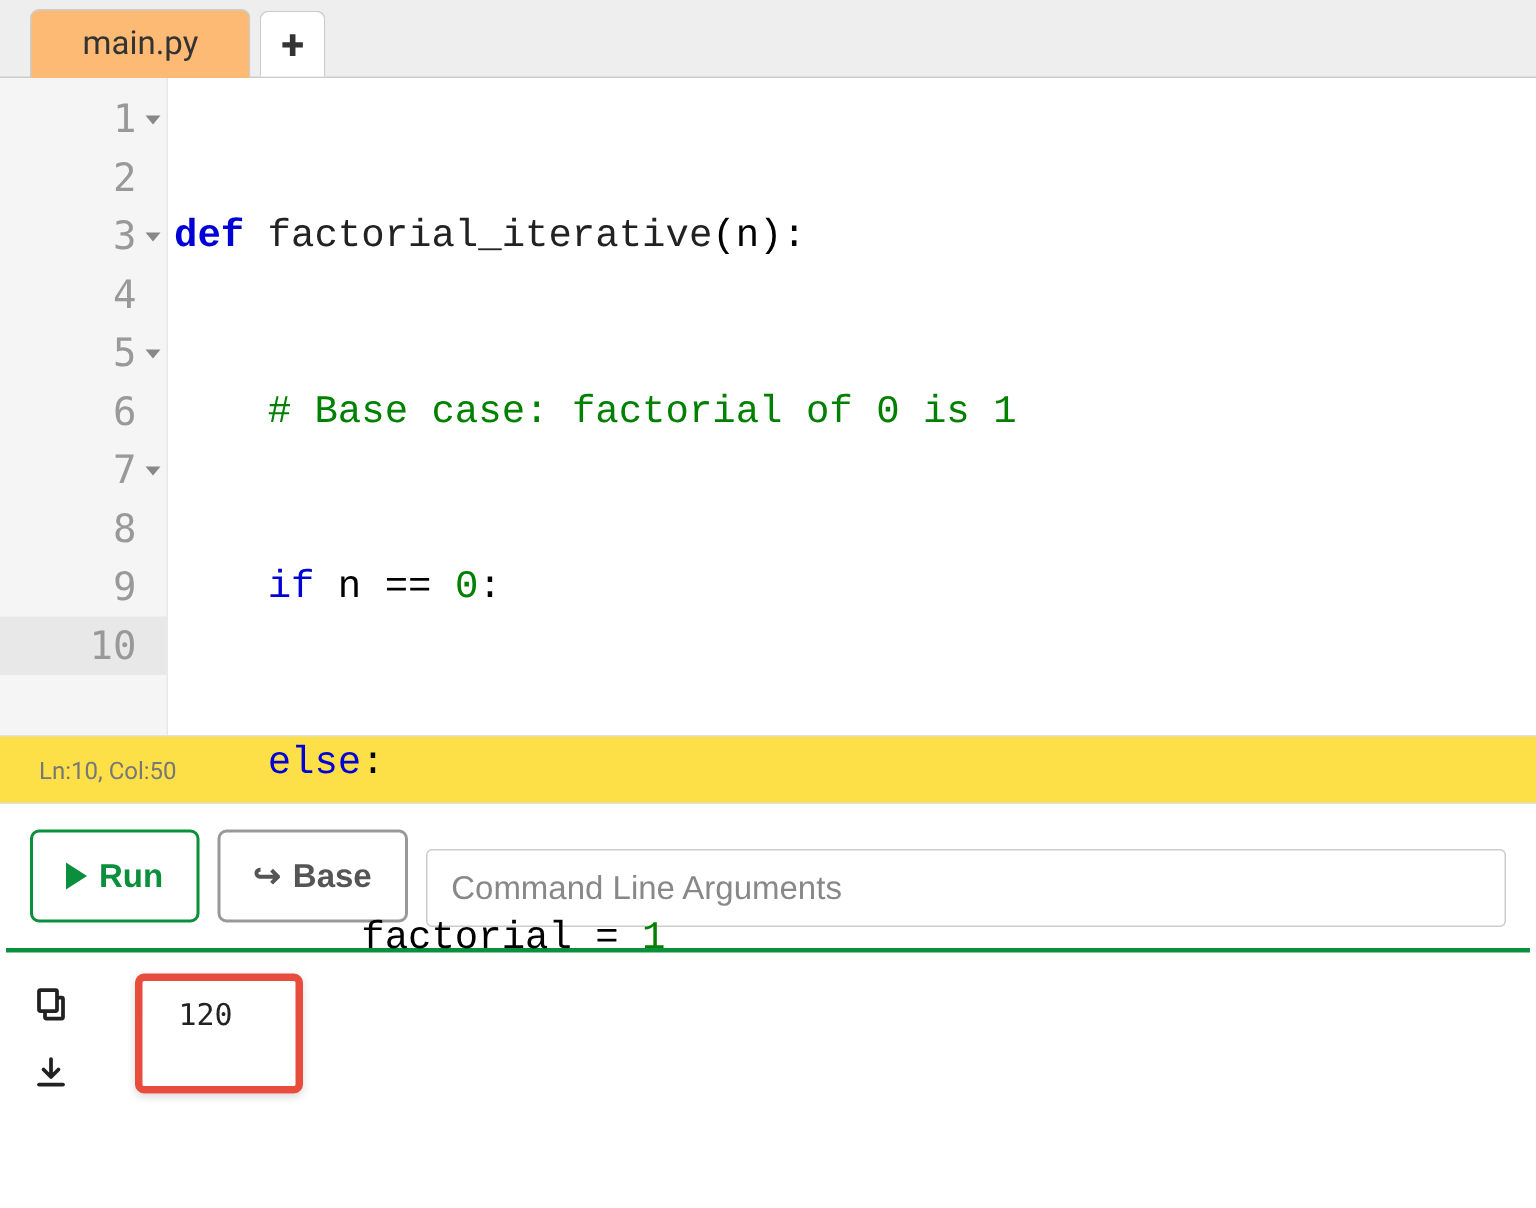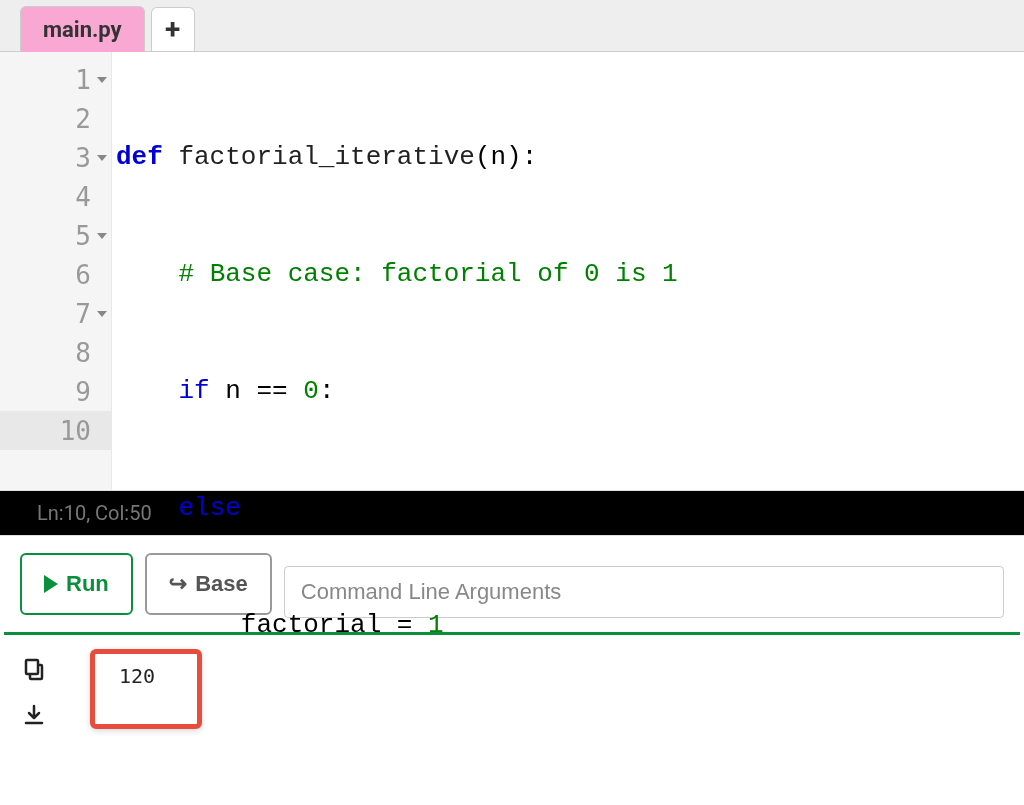--- a/index.html
+++ b/index.html
@@ -13,30 +13,29 @@
 .tab-bar {
   display: flex;
   align-items: center;
   background: #eeeeee;
   border-bottom: 1px solid #ccc;
   height: 52px;
   padding-left: 20px;
   padding-top: 6px;
 }
 .tab {
-  background: #f9a8d4;
+  background: #fdba74;
   border: 1px solid #ccc;
   border-bottom: none;
-  padding: 10px 22px;
+  padding: 10px 34px;
   font-size: 22px;
   color: #333;
   border-radius: 6px 6px 0 0;
   margin-right: 6px;
   cursor: pointer;
-  font-weight: bold;
 }
 .add-tab {
   width: 44px;
   height: 44px;
   background: #fff;
   border: 1px solid #ccc;
   border-bottom: none;
   border-radius: 6px 6px 0 0;
   display: flex;
   align-items: center;
@@ -88,26 +87,26 @@
   line-height: 39px;
   white-space: pre;
 }
 .code-line { height: 39px; padding-left: 4px; position: relative; }
 .kw { color: #0000d6; }
 .def { color: #0000d6; font-weight: bold; }
 .fn { color: #222; }
 .comment { color: #008000; }
 .num { color: #008000; }
 .status-bar {
-  background: #000000;
+  background: #fde047;
   height: 46px;
   display: flex;
   align-items: center;
-  padding-left: 37px;
-  font-size: 20px;
+  padding-left: 26px;
+  font-size: 16px;
   color: #777;
   border-top: 1px solid #e0e0e0;
   border-bottom: 1px solid #e0e0e0;
 }
 .toolbar {
   display: flex;
   align-items: center;
   padding: 14px 20px;
   gap: 12px;
   background: #fff;

